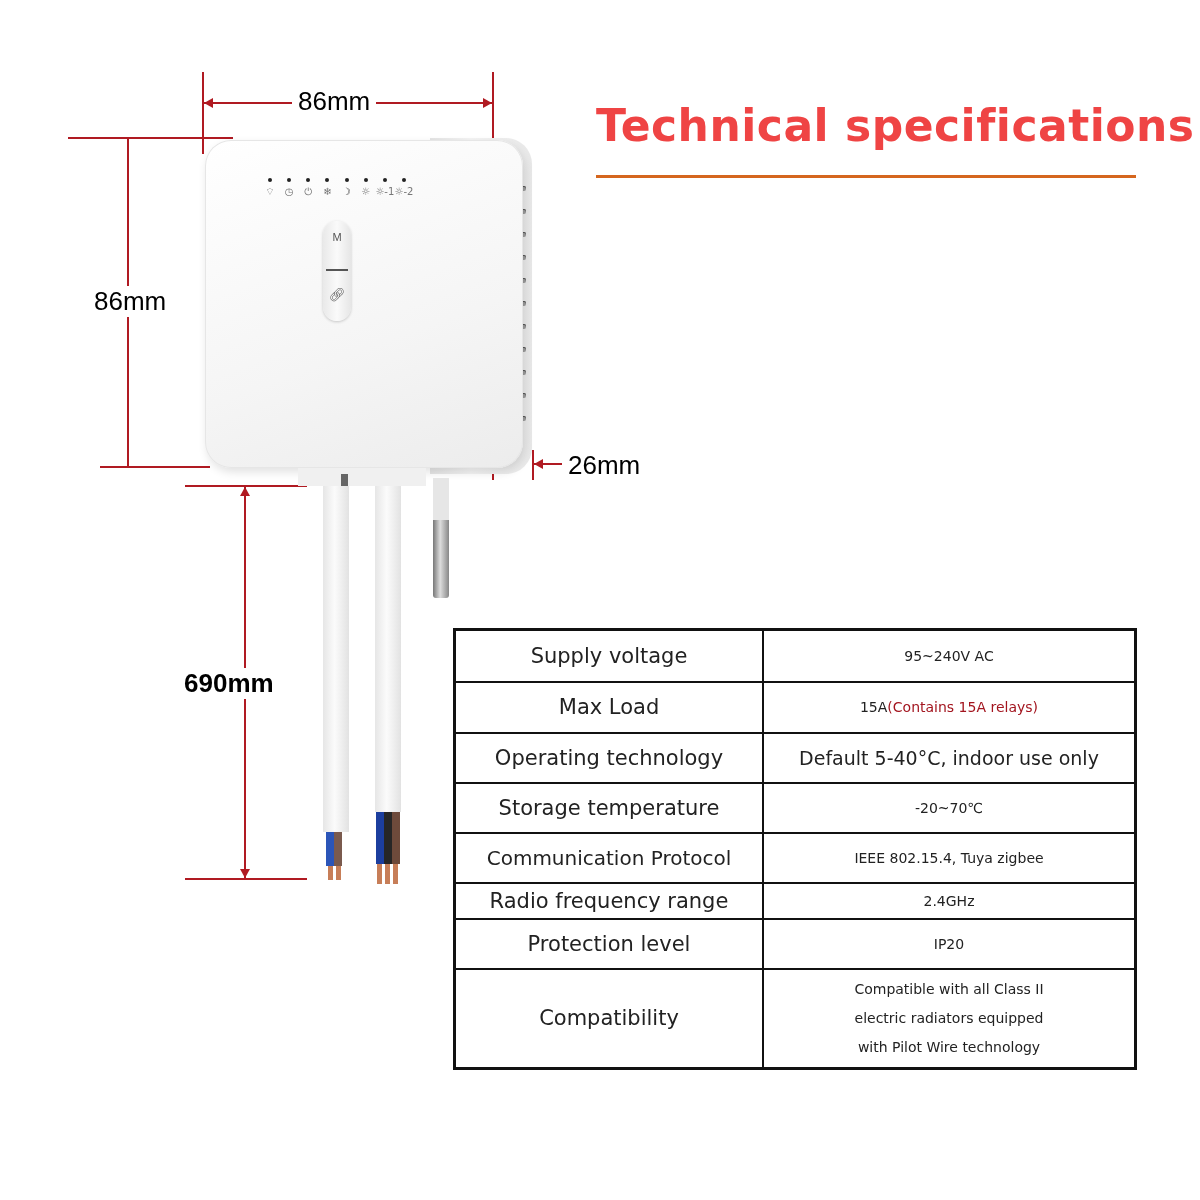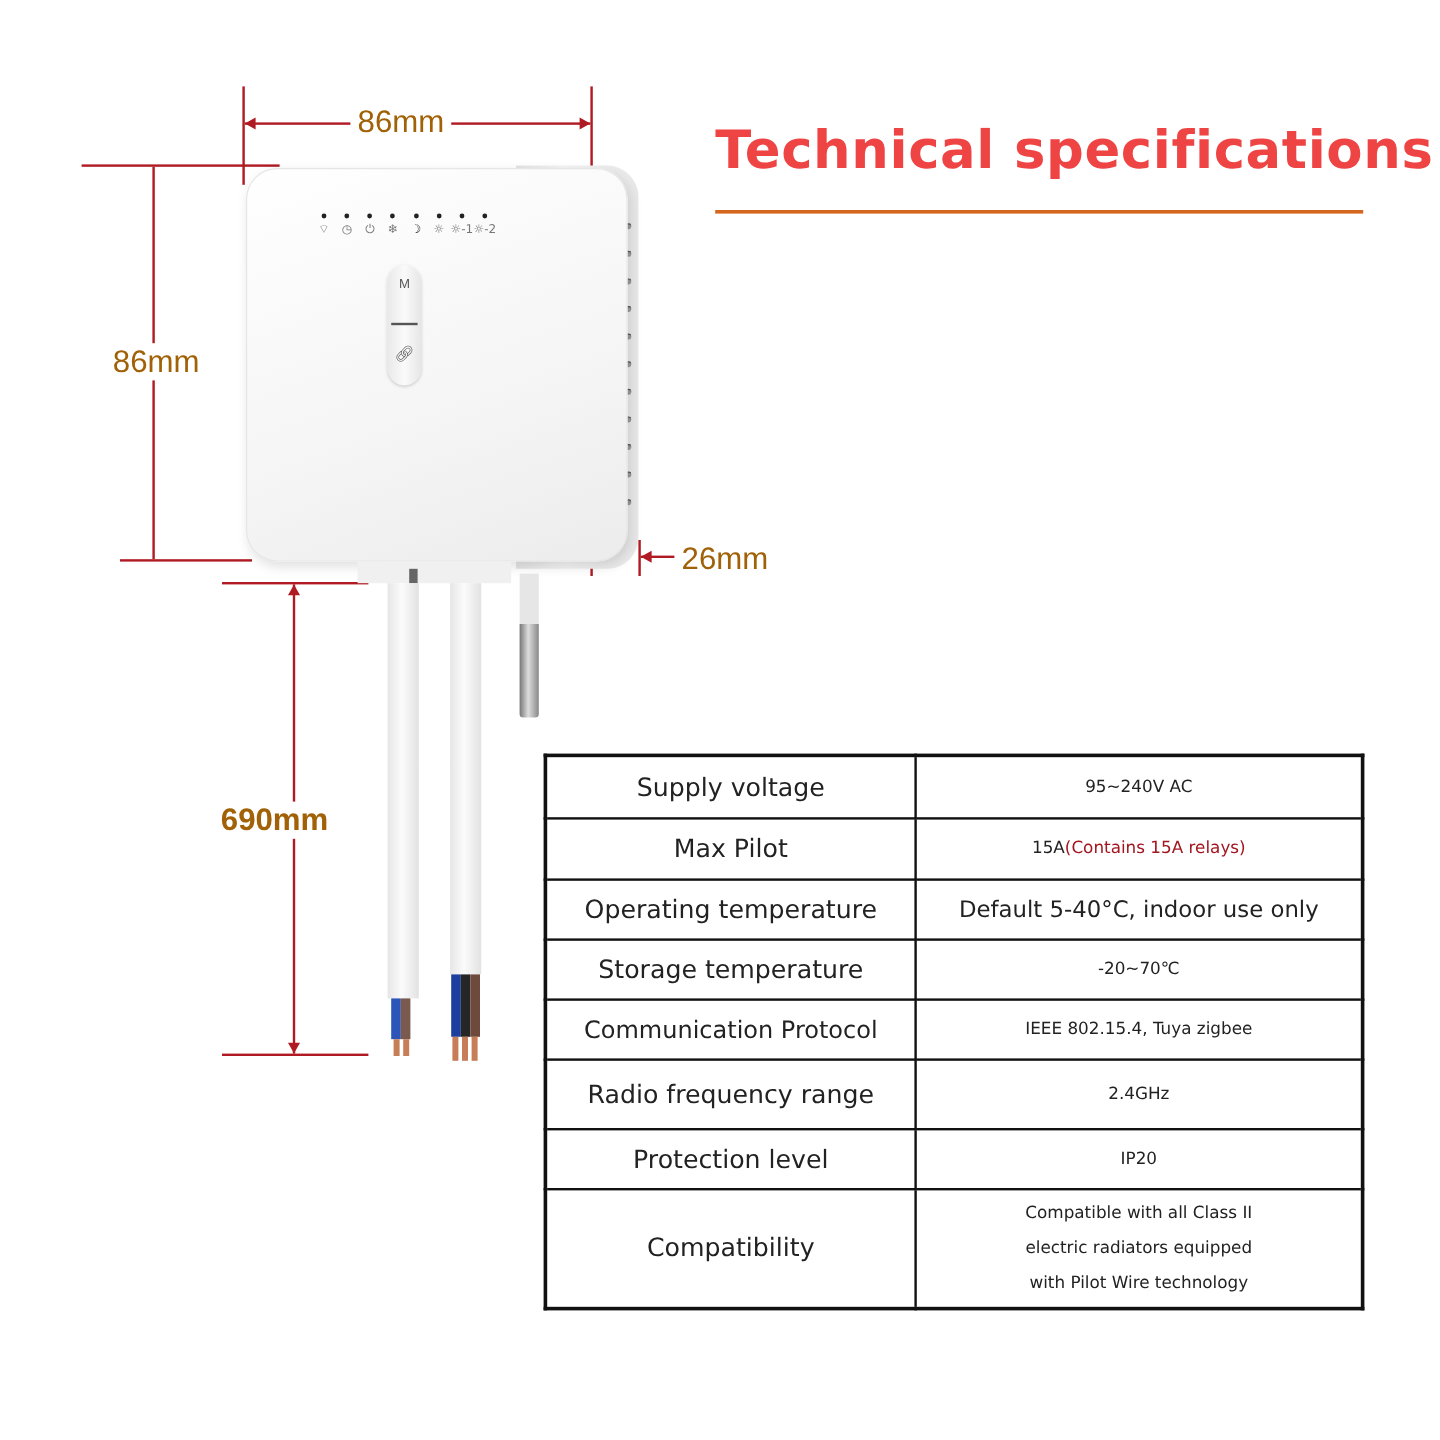--- a/index.html
+++ b/index.html
@@ -3,21 +3,21 @@
 <meta charset="utf-8">
 <style>
   html,body{margin:0;padding:0;background:#fff;}
   body{width:1200px;height:1200px;position:relative;overflow:hidden;font-family:"DejaVu Sans","Liberation Sans",sans-serif;}
   .abs{position:absolute;}
   
   .title{left:596px;top:100px;font-size:44px;font-weight:bold;color:#ef4444;letter-spacing:0.5px;white-space:nowrap;font-family:"DejaVu Sans",sans-serif;}
   .title-rule{left:596px;top:175px;width:540px;height:3px;background:#d5661e;}
   
   .dim-line{background:#b01a22;}
-  .dim-text{color:#a16207;font-size:26px;font-family:"Liberation Sans",sans-serif;white-space:nowrap;background:#fff;padding:0 6px;}
+  .dim-text{color:#000000;font-size:26px;font-family:"Liberation Sans",sans-serif;white-space:nowrap;background:#fff;padding:0 6px;}
   .arrow-l{width:0;height:0;border-top:5px solid transparent;border-bottom:5px solid transparent;border-right:9px solid #b01a22;}
   .arrow-r{width:0;height:0;border-top:5px solid transparent;border-bottom:5px solid transparent;border-left:9px solid #b01a22;}
   .arrow-u{width:0;height:0;border-left:5px solid transparent;border-right:5px solid transparent;border-bottom:9px solid #b01a22;}
   .arrow-d{width:0;height:0;border-left:5px solid transparent;border-right:5px solid transparent;border-top:9px solid #b01a22;}
   
   .side{left:430px;top:138px;width:102px;height:336px;background:linear-gradient(90deg,#e4e4e4,#f4f4f4 40%,#e8e8e8);border-radius:0 26px 26px 0;}
   .vent{width:16px;height:5px;background:#9a9a9a;border-radius:2px;box-shadow:inset 0 1px 0 #555;}
   .front{left:205px;top:140px;width:318px;height:328px;background:linear-gradient(160deg,#ffffff 0%,#f5f5f5 60%,#ececec 100%);border-radius:26px;box-shadow:2px 4px 10px rgba(0,0,0,0.12), inset 0 0 0 1px #e6e6e6;}
   .leds{left:262px;top:178px;width:150px;height:28px;display:flex;justify-content:space-between;}
   .led{display:flex;flex-direction:column;align-items:center;width:16px;}
@@ -149,36 +149,36 @@
 <div class="abs probe-stem"></div>
 <div class="abs probe"></div>
 
 <table class="spec">
   <tbody>
       <tr style="height:52px;">
     <td class="k">Supply voltage</td>
     <td class="v">95~240V AC</td>
   </tr>
   <tr style="height:51px;">
-    <td class="k">Max Pilot</td>
+    <td class="k">Max Load</td>
     <td class="v"><span>15A</span><span class="red">(Contains 15A relays)</span></td>
   </tr>
   <tr style="height:50px;">
-    <td class="k">Operating temperature</td>
+    <td class="k">Operating technology</td>
     <td class="v small">Default 5-40°C, indoor use only</td>
   </tr>
   <tr style="height:50px;">
     <td class="k">Storage temperature</td>
     <td class="v">-20~70℃</td>
   </tr>
   <tr style="height:50px;">
     <td class="k" style="font-size:20px;">Communication Protocol</td>
     <td class="v">IEEE 802.15.4, Tuya zigbee</td>
   </tr>
-  <tr style="height:58px;">
+  <tr style="height:36px;">
     <td class="k">Radio frequency range</td>
     <td class="v">2.4GHz</td>
   </tr>
   <tr style="height:50px;">
     <td class="k">Protection level</td>
     <td class="v">IP20</td>
   </tr>
   <tr style="height:100px;">
     <td class="k">Compatibility</td>
     <td class="v" style="line-height:29px;margin-left:40px;">

